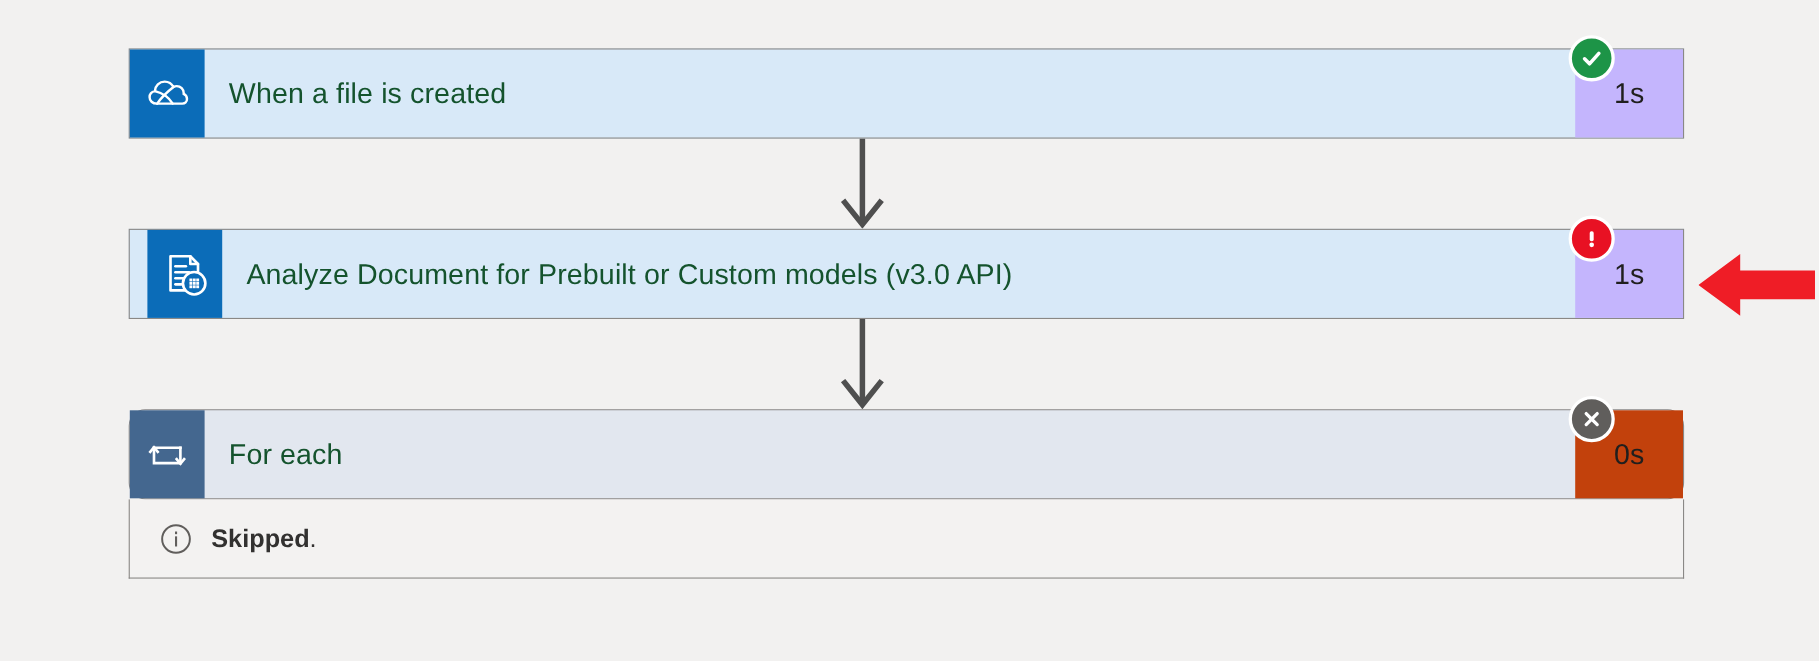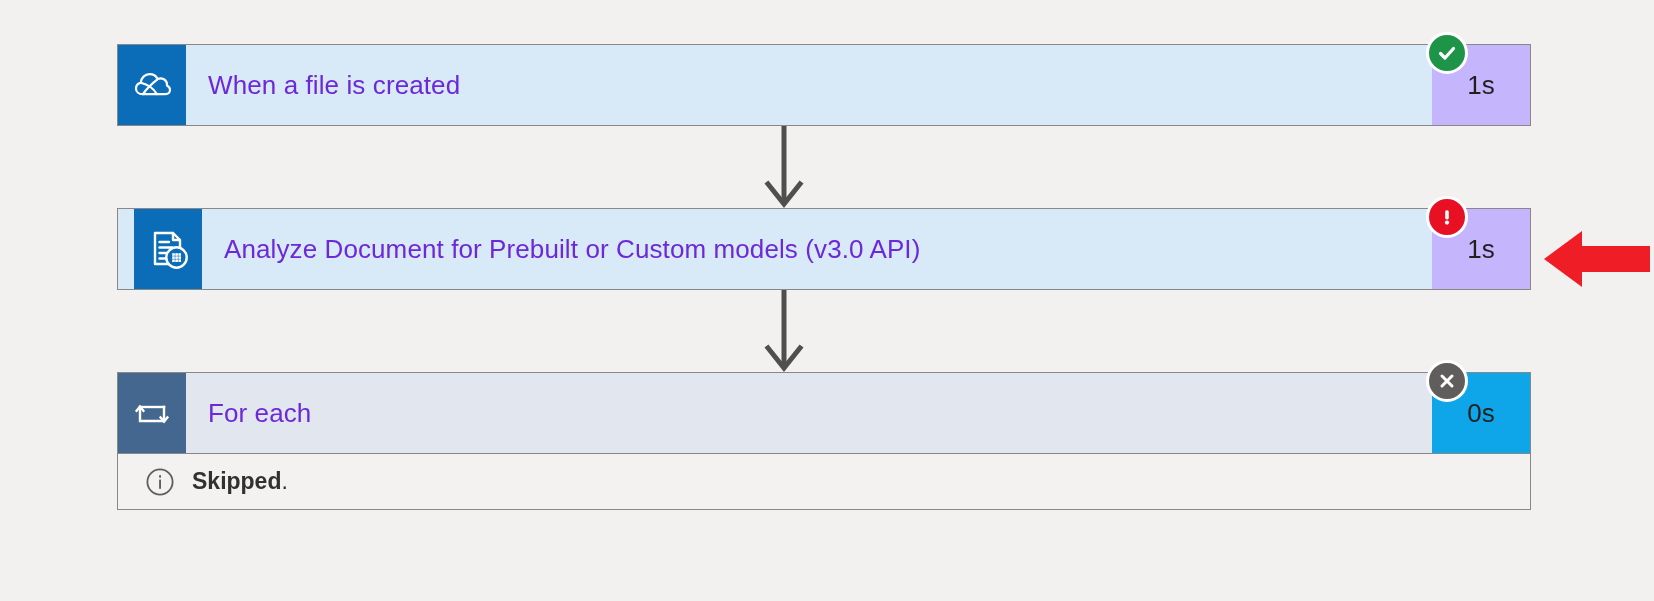--- a/index.html
+++ b/index.html
@@ -50,37 +50,37 @@
   .icon-block.loop { background: #44678f; }
 
   .icon-block svg { display: block; }
 
   .card-title {
     flex: 1 1 auto;
     display: flex;
     align-items: center;
     padding-left: 22px;
     font-size: 26px;
-    color: #6d28d9;
+    color: #14532d;
     letter-spacing: 0.1px;
     white-space: nowrap;
     overflow: hidden;
   }
 
   .duration-block {
     width: 98px;
     min-width: 98px;
     display: flex;
     align-items: center;
     justify-content: center;
     font-size: 26px;
     color: #201f1e;
     background: #c4b5fd;
   }
-  .duration-block.grey { background: #0ea5e9; margin-left: 44px; }
+  .duration-block.grey { background: #c2410c; margin-left: 44px; }
 
   
   .status-badge {
     position: absolute;
     width: 42px;
     height: 42px;
     border-radius: 50%;
     box-sizing: border-box;
     border: 3px solid #ffffff;
     display: flex;
@@ -96,21 +96,21 @@
     position: absolute;
     left: 117px;
     width: 1414px;
     box-sizing: border-box;
     border: 1px solid #8a8886;
     border-top: none;
     background: #f3f2f1;
     display: flex;
     align-items: center;
     padding-left: 26px;
-    height: 56px;
+    height: 72px;
   }
   .detail-icon {
     width: 32px; height: 32px;
     min-width: 32px;
     margin-right: 16px;
     display: flex; align-items: center; justify-content: center;
   }
   .detail-text {
     font-size: 23px;
     color: #323130;
@@ -195,21 +195,21 @@
     </svg>
   </div>
 
   <div class="connector" style="left:760px; top:290px;">
     <svg width="48" height="82" viewBox="0 0 48 82" aria-hidden="true">
       <line x1="24" y1="0" x2="24" y2="76" stroke="#4f4f4f" stroke-width="5"></line>
       <path d="M8 58 L24 78 L40 58" fill="none" stroke="#4f4f4f" stroke-width="5" stroke-linecap="square" stroke-linejoin="miter"></path>
     </svg>
   </div>
 
-  <div class="action-card card-skipped" style="top:372px;">
+  <div class="action-card card-skipped" style="top:372px;border-radius:15px;">
     <div class="icon-block loop">
       <svg width="40" height="40" viewBox="0 0 40 40" aria-hidden="true">
         <g fill="none" stroke="#ffffff" stroke-width="2.4" stroke-linecap="square" stroke-linejoin="miter">
           <path d="M8 14 V28 H32 V14"></path>
           <path d="M8 14 H32"></path>
           <path d="M4.6 17.8 L8 13.6 L11.4 17.8"></path>
           <path d="M28.6 24.4 L32 28.6 L35.4 24.4"></path>
         </g>
       </svg>
     </div>

